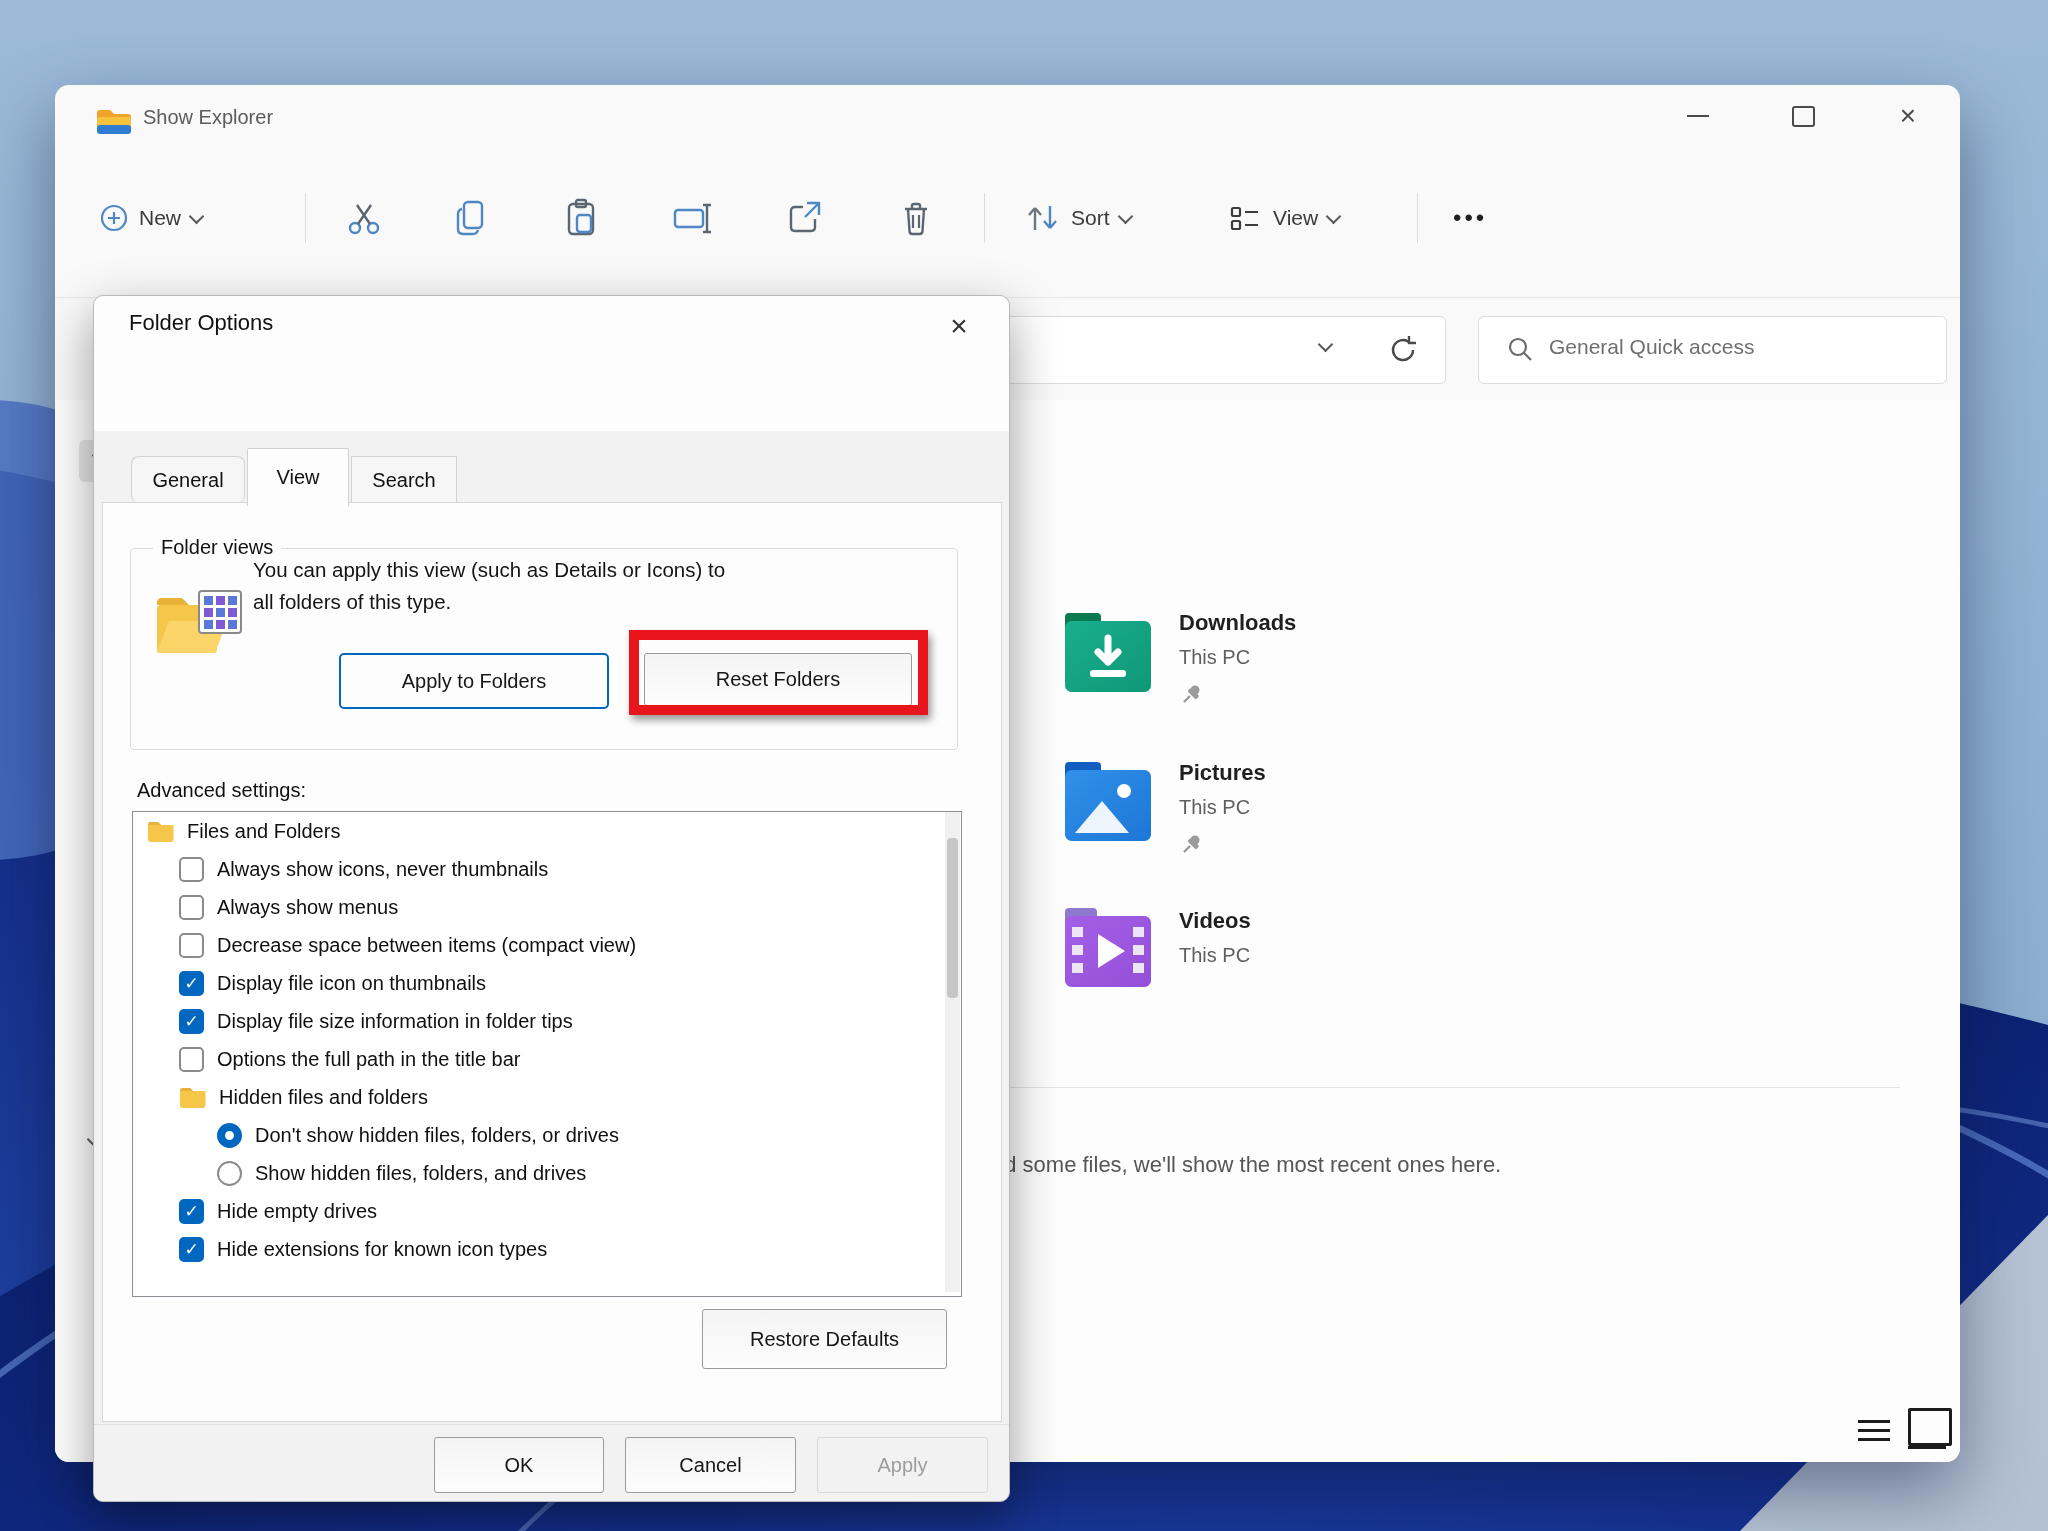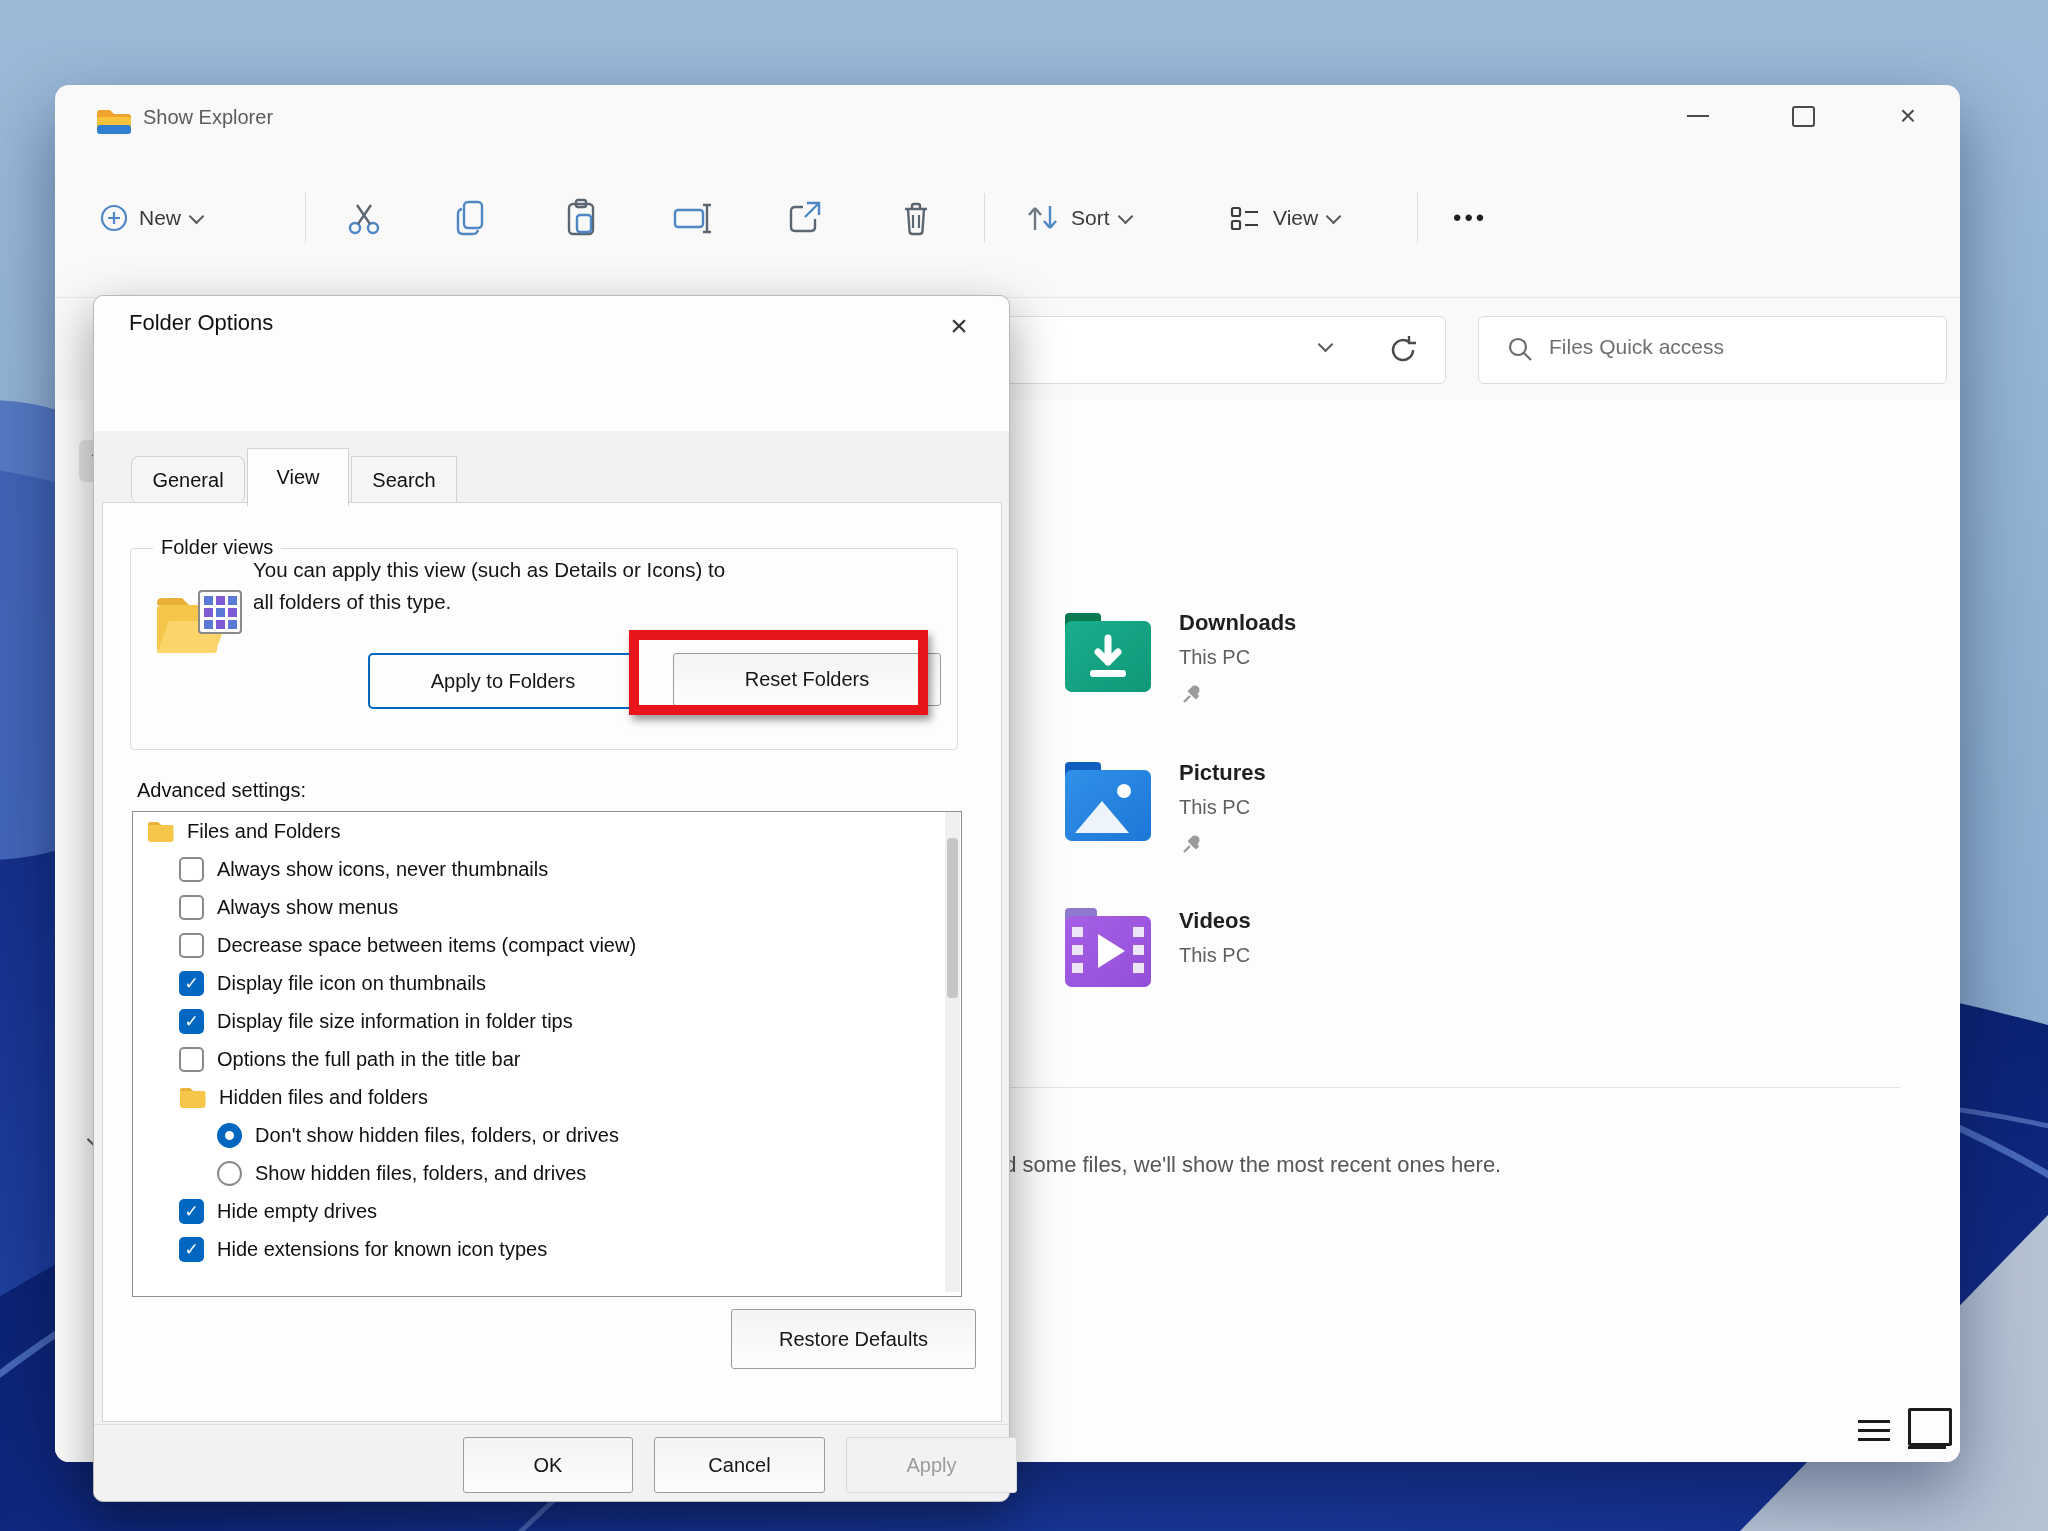--- a/index.html
+++ b/index.html
@@ -57,21 +57,21 @@
   .dlgtitle{position:absolute;left:35px;top:14px;font-size:22px;color:#111;}
   .dlgclose{position:absolute;right:28px;top:8px;font-size:30px;color:#333;width:44px;height:44px;text-align:center;}
   .tab{position:absolute;top:160px;height:46px;background:#f6f6f6;border:1px solid #d2d2d2;border-bottom:none;
     display:flex;align-items:center;justify-content:center;font-size:20px;color:#111;z-index:2;}
   .tab.active{top:152px;height:57px;background:#fdfdfd;z-index:4;border-radius:2px 2px 0 0;}
   .tabpage{position:absolute;left:8px;top:206px;width:898px;height:918px;background:#fdfdfd;border:1px solid #d6d6d6;z-index:3;}
   .groupbox{position:absolute;left:27px;top:45px;width:826px;height:200px;border:1px solid #dcdcdc;border-radius:4px;}
   .grouplegend{position:absolute;left:22px;top:-13px;background:#fdfdfd;padding:0 8px;font-size:20px;color:#111;}
   .desc{position:absolute;left:150px;font-size:20.5px;color:#141414;}
   .btn{position:absolute;display:flex;align-items:center;justify-content:center;font-size:20px;color:#161616;
-    background:#fdfdfd;border:1px solid #c9c9c9;border-radius:5px;margin-left:29px;}
+    background:#fdfdfd;border:1px solid #c9c9c9;border-radius:5px;}
   .btn.focus{border:2px solid #0067c0;}
   .btn.win32{background:linear-gradient(180deg,#f4f4f4,#fdfdfd);border:1px solid #9b9b9b;border-radius:3px;}
   .btn.disabled{color:#9d9d9d;background:#f2f2f2;border-color:#d9d9d9;}
   .redbox{position:absolute;left:526px;top:127px;width:299px;height:85px;border:10px solid #e8151d;
     box-sizing:border-box;box-shadow:3px 5px 8px rgba(0,0,0,.4);z-index:6;}
   .advlabel-h{position:absolute;left:34px;top:276px;font-size:20px;color:#111;}
   .advlist{position:absolute;left:29px;top:308px;width:828px;height:484px;background:#fff;border:1px solid #8a8f96;overflow:hidden;}
   .advrow{position:relative;display:flex;align-items:center;height:38px;gap:13px;}
   .advrow.ind0{padding-left:14px;} .advrow.ind1{padding-left:46px;} .advrow.ind2{padding-left:84px;}
   .advlabel{font-size:20px;color:#101010;white-space:nowrap;}
@@ -210,21 +210,21 @@
           <path d="M27 17 a10 10 0 1 1-4-8" fill="none" stroke="#4a4a4a" stroke-width="2.4"></path>
           <path d="M23 3 v7 h7" fill="none" stroke="#4a4a4a" stroke-width="2.4"></path>
         </svg>
       </div>
 
       <div class="searchbox">
         <svg class="abs" style="left:25px;top:17px;" width="32" height="32" viewBox="0 0 32 32">
           <circle cx="14" cy="13" r="8" fill="none" stroke="#6b6b6b" stroke-width="2.2"></circle>
           <path d="M20 19 L27 26" stroke="#6b6b6b" stroke-width="2.2"></path>
         </svg>
-        <span class="abs" style="left:70px;top:18px;font-size:21px;color:#6f6f6f;">Files Quick access</span>
+        <span class="abs" style="left:70px;top:18px;font-size:21px;color:#6f6f6f;">General Quick access</span>
       </div>
     </div>
 
     <div class="bodybg">
 
       <div class="abs" style="left:24px;top:40px;width:42px;height:42px;background:#e6e6e6;border-radius:6px;">
         <span class="chv abs" style="left:15px;top:14px;"></span>
       </div>
       <span class="chv r abs" style="left:34px;top:652px;"></span>
       <span class="chv abs" style="left:34px;top:738px;"></span>

